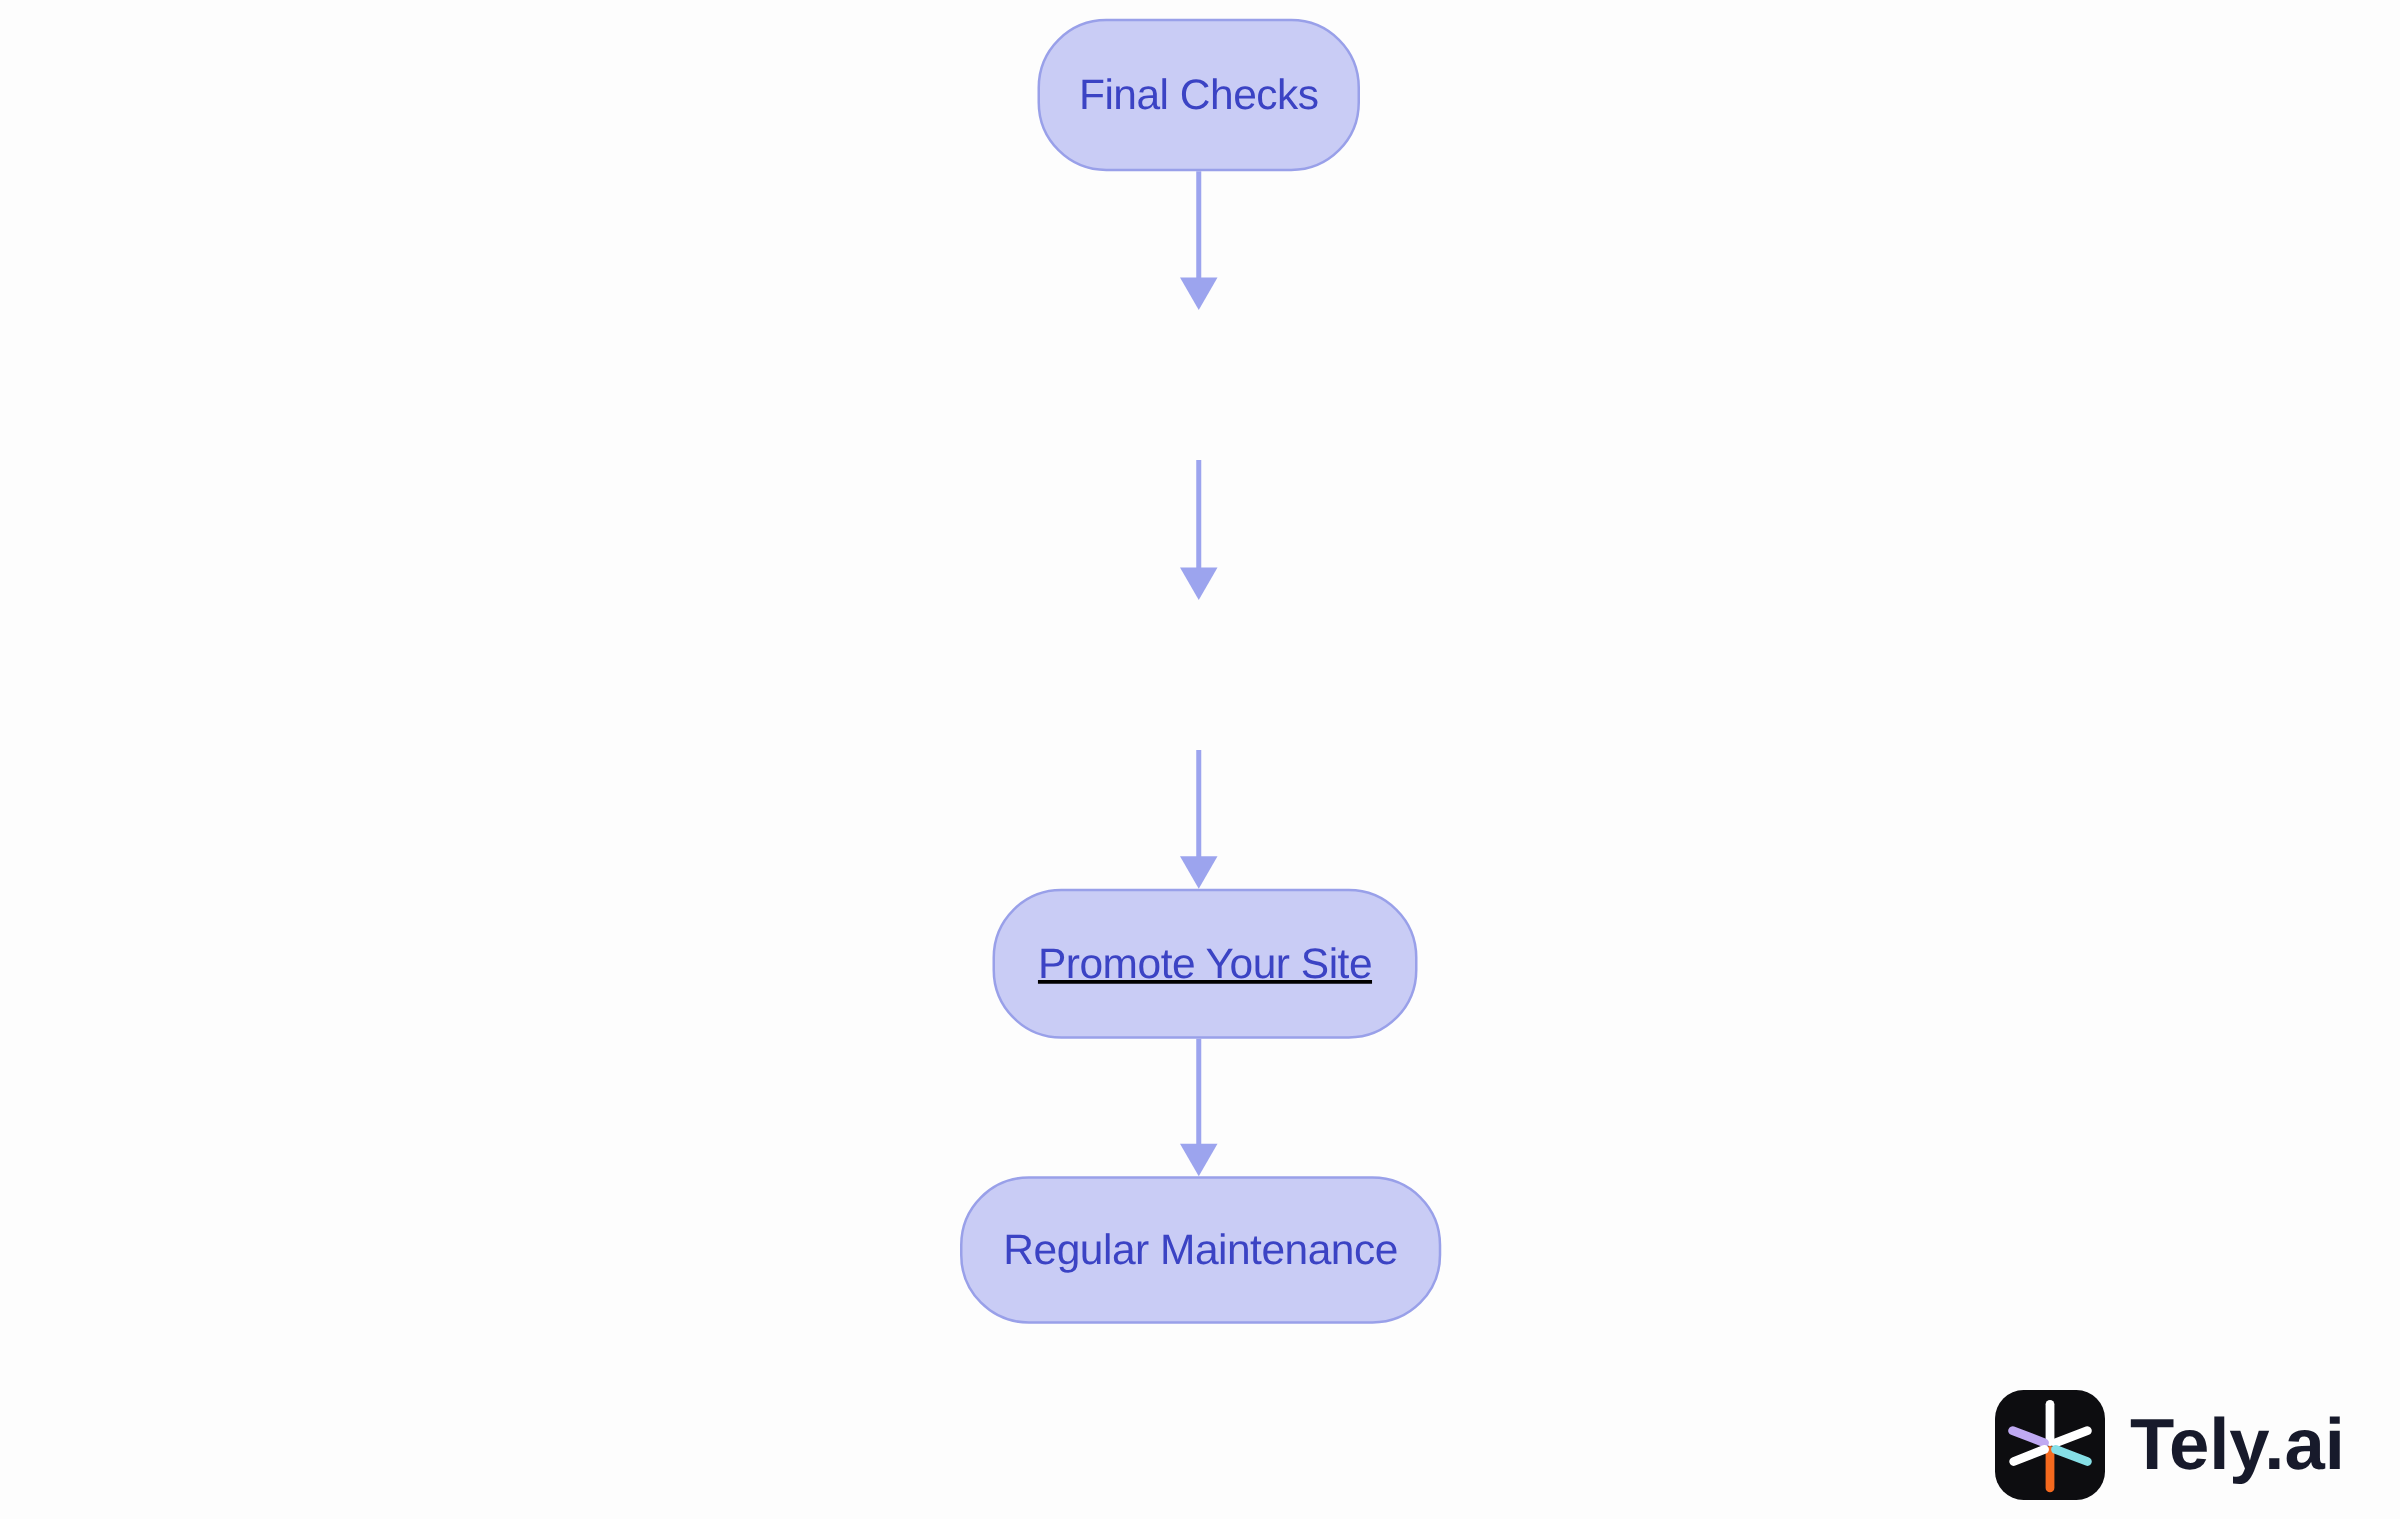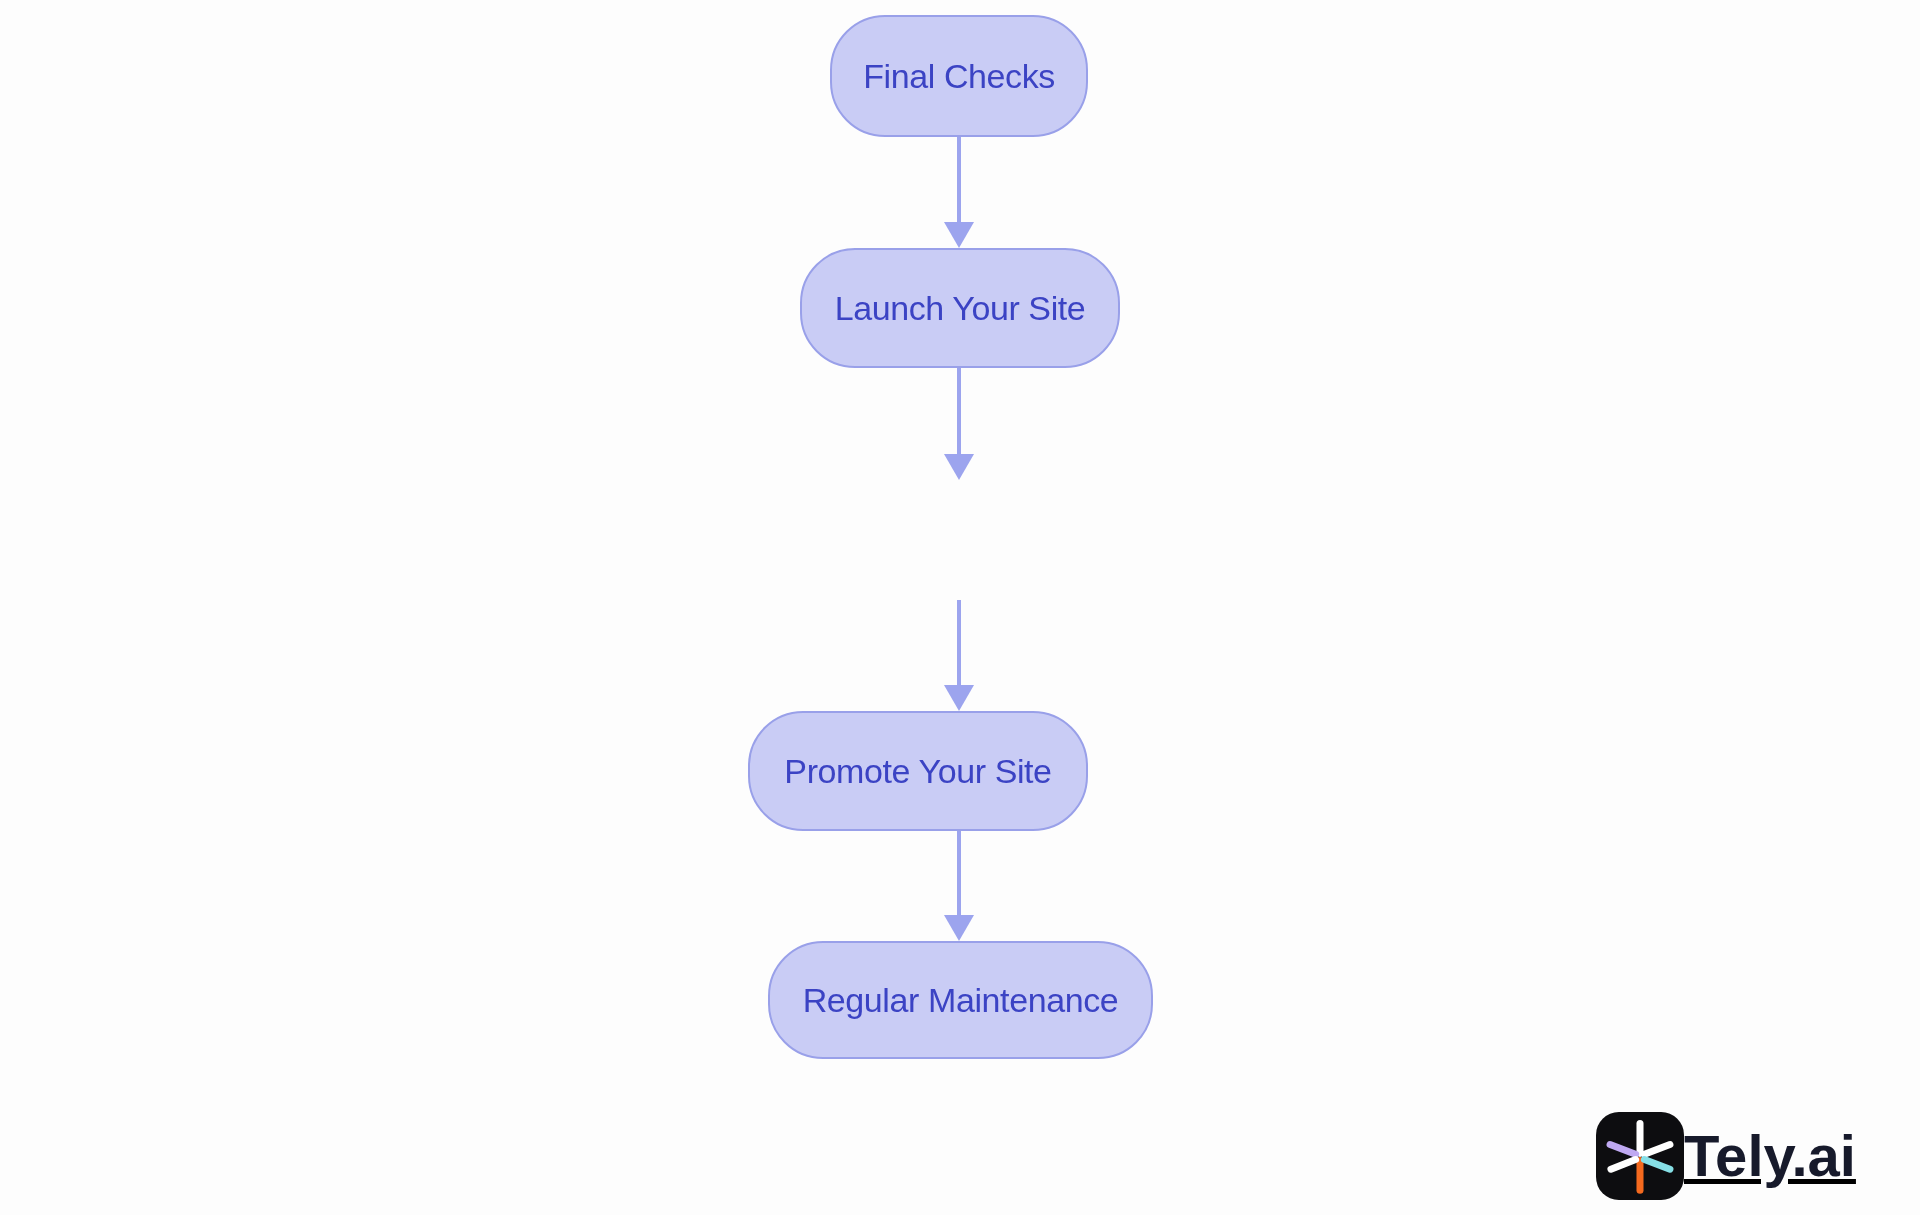--- a/index.html
+++ b/index.html
@@ -32,21 +32,21 @@
   }
   .node-label {
     color: var(--node-text);
     font-size: 34px;
     letter-spacing: -0.4px;
     white-space: nowrap;
   }
   #node-0 { left: 830px; top: 15px;  width: 258px; height: 122px; }
   #node-1 { left: 800px; top: 248px; width: 320px; height: 120px; }
   #node-2 { left: 723px; top: 480px; width: 472px; height: 120px; }
-  #node-3 { left: 748px; top: 711px; width: 340px; height: 120px; }
+  #node-3 { left: 794px; top: 711px; width: 340px; height: 120px; text-decoration: underline; }
   #node-4 { left: 768px; top: 941px; width: 385px; height: 118px; text-align: center; }
 
   .arrow { position: absolute; left: 941px; width: 36px; }
   #arrow-0 { top: 137px; height: 111px; }
   #arrow-1 { top: 368px; height: 112px; }
   #arrow-2 { top: 600px; height: 111px; }
   #arrow-3 { top: 831px; height: 110px; }
   .arrow-line {
     position: absolute;
     left: 16px; top: 0;
@@ -61,21 +61,21 @@
     border-left: 15px solid transparent;
     border-right: 15px solid transparent;
     border-top: 26px solid var(--arrow);
   }
 
   .brand {
     position: absolute;
     left: 1596px; top: 1112px;
     display: flex;
     align-items: center;
-    text-decoration: underline;
+    gap: 20px;
   }
   .brand-icon { width: 88px; height: 88px; display: block; }
   .brand-text {
     color: var(--brand-text);
     font-size: 58px;
     font-weight: 600;
     letter-spacing: 0;
     line-height: 1;
     white-space: nowrap;
   }
@@ -87,23 +87,20 @@
 
   <div class="node" id="node-0">
     <span class="node-label">Final Checks</span>
   </div>
 
   <div class="arrow" id="arrow-0">
     <div class="arrow-line"></div>
     <div class="arrow-head"></div>
   </div>
 
-  <div class="node" id="node-1">
-    <span class="node-label">Launch Your Site</span>
-  </div>
 
   <div class="arrow" id="arrow-1">
     <div class="arrow-line"></div>
     <div class="arrow-head"></div>
   </div>
 
 
   <div class="arrow" id="arrow-2">
     <div class="arrow-line"></div>
     <div class="arrow-head"></div>

